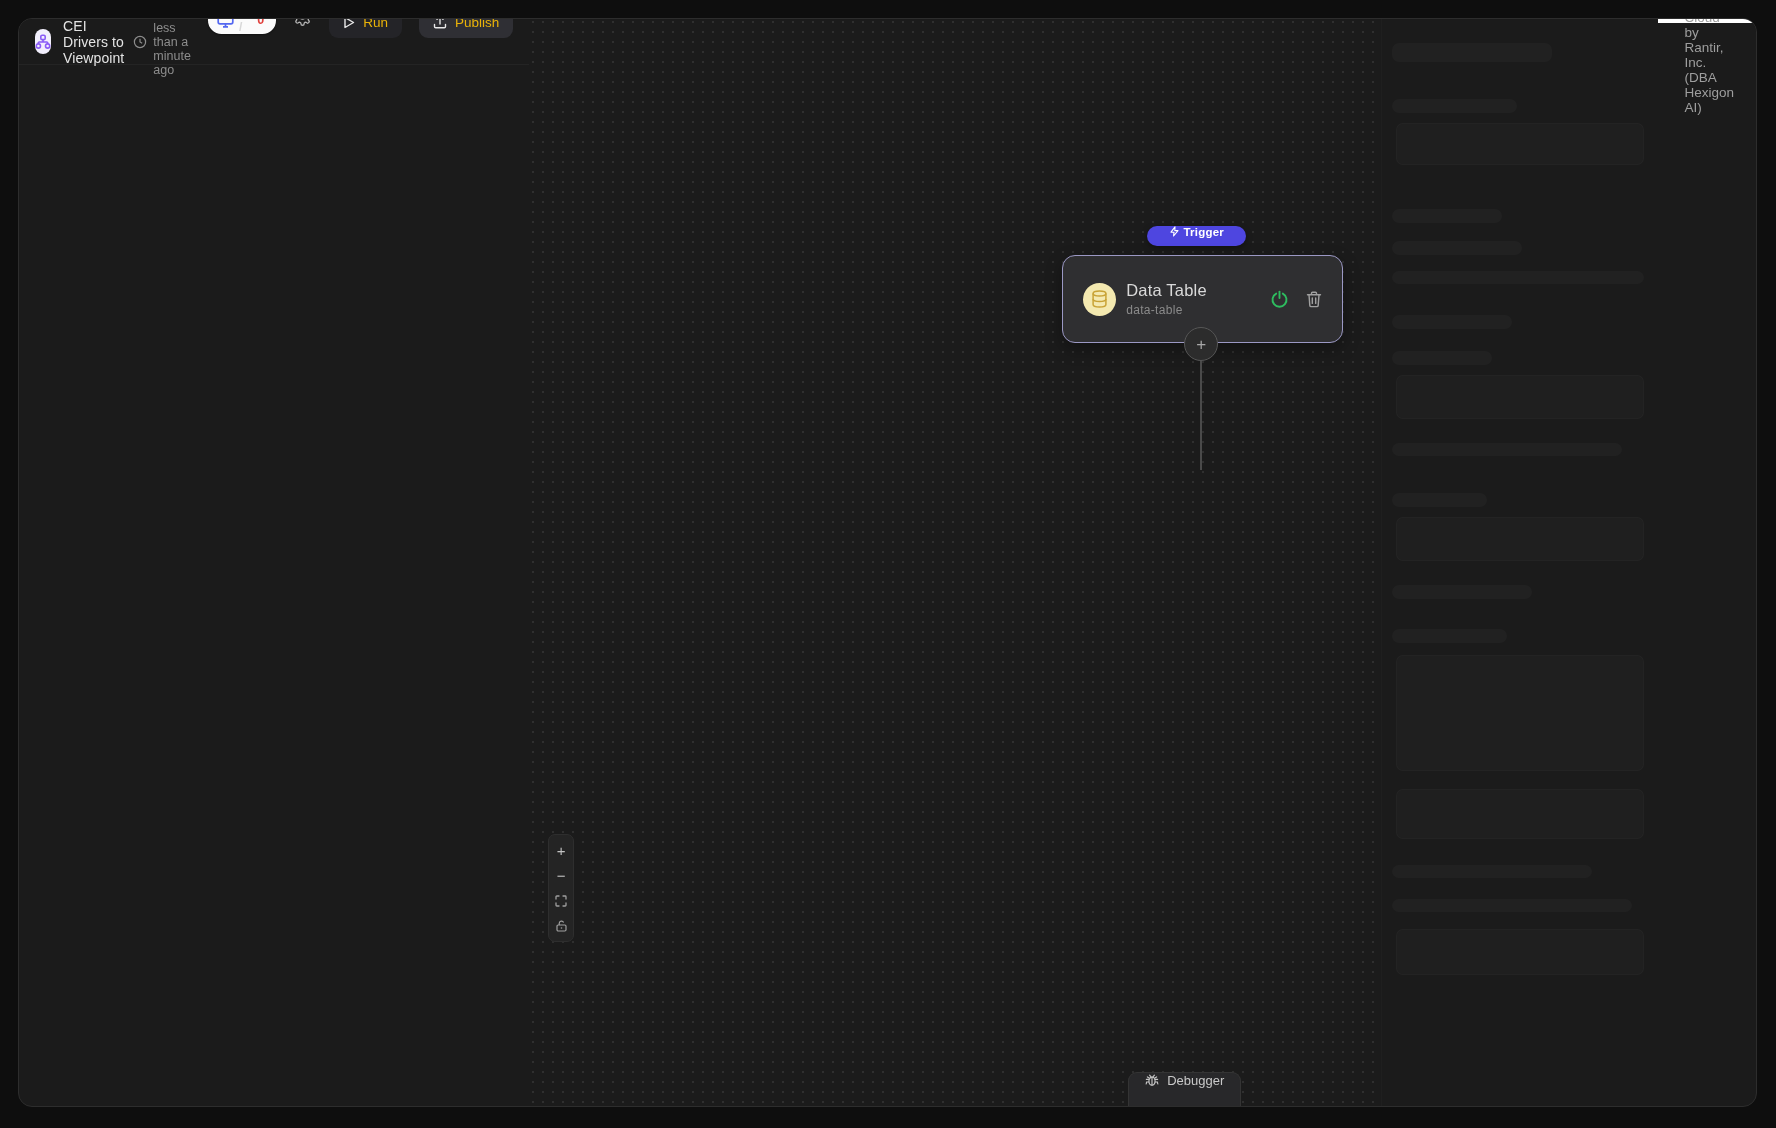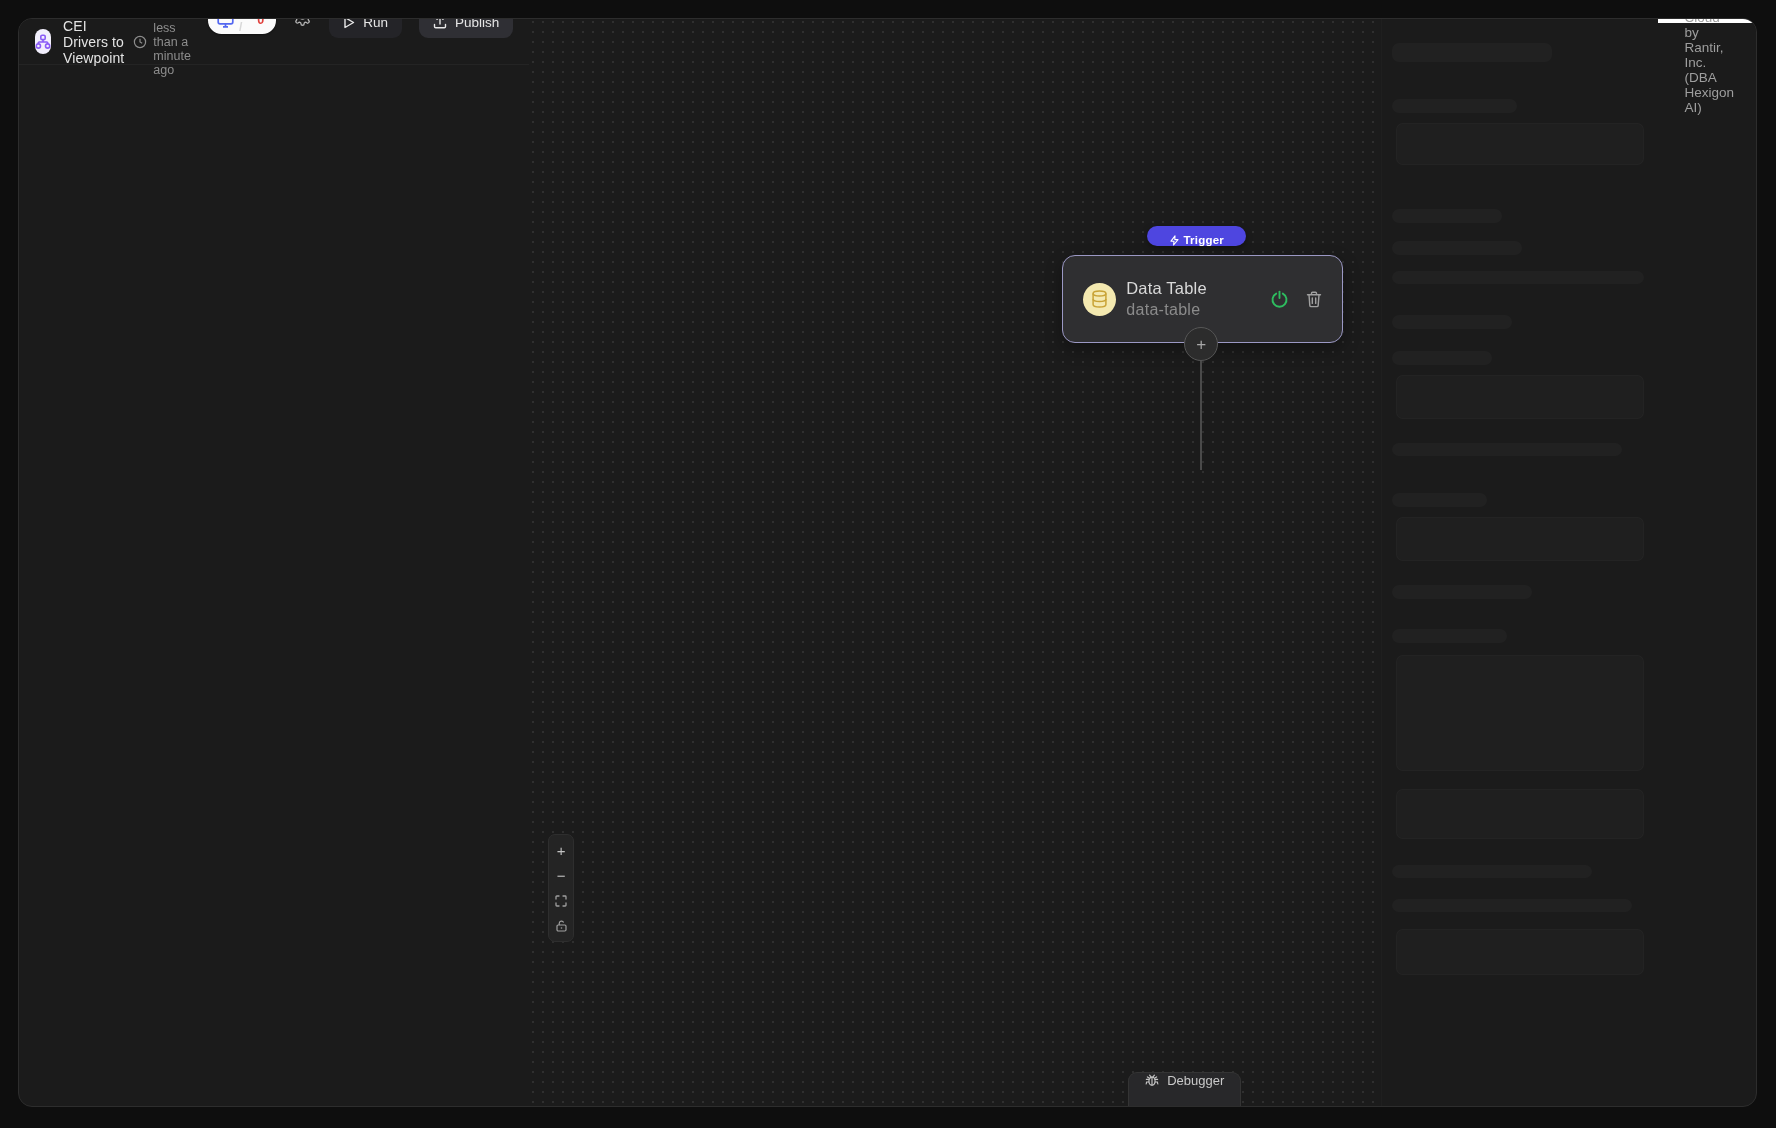--- a/index.html
+++ b/index.html
@@ -25,21 +25,21 @@
   .saved { display:flex; align-items:center; gap:6px; color:#8d8d8d; font-size:12.5px; }
   .counter-pill {
     background:#fbfbfb; border-radius:14px; height:27px; padding:0 12px 0 9px;
     display:flex; align-items:center; gap:5px; box-shadow:0 1px 2px rgba(0,0,0,.4);
   }
   .counter-quota { color:#d8d8d8; font-size:12px; font-weight:600; }
   .counter-errors { color:#e0403c; font-size:12.5px; font-weight:700; }
   .icon-btn { background:none; border:none; display:flex; align-items:center; cursor:pointer; padding:0; }
   .btn {
     display:flex; align-items:center; gap:8px; border:none; cursor:pointer;
-    height:31px; padding:0 14px; border-radius:9px; color:#e5e5e5; font-size:13.5px;
+    height:31px; padding:0 14px; border-radius:9px; color:#eab308; font-size:13.5px;
     font-family:"Liberation Sans", sans-serif; font-weight:500;
   }
   .btn-run { background:#242428; }
   .btn-publish { background:#2f2f34; }
 
   
   .canvas {
     position:relative; flex:1; overflow:hidden; background:#1b1b1b;
     background-image: radial-gradient(circle, rgba(255,255,255,0.085) 1.1px, transparent 1.4px);
     background-size:10px 10px; background-position:9px 8px;
@@ -49,39 +49,39 @@
   .ghost-panel {
     position:absolute; top:0; right:0; bottom:0; width:277px;
     background:#1b1b1b; border-left:1px solid rgba(255,255,255,0.02);
   }
   .ghost { position:absolute; background:rgba(255,255,255,0.028); border-radius:7px; }
   .ghost.card { background:rgba(255,255,255,0.018); border:1px solid rgba(255,255,255,0.022); }
 
   
   .trigger-pill {
     position:absolute; left:618px; top:207px; width:99px; height:20px;
-    background:#4e46e0; border-radius:11px; display:flex; align-items:flex-end; justify-content:center;
+    background:#4e46e0; border-radius:11px; display:flex; align-items:flex-start; justify-content:center;
     gap:5px; color:#ffffff; font-size:11.5px; font-weight:700; letter-spacing:.2px;
     box-shadow:0 2px 6px rgba(0,0,0,.35);
   }
 
   
   .node-card {
     position:absolute; left:533px; top:236px; width:281px; height:88px;
     background:#2f2f31; border:1.4px solid #9b98c4; border-radius:13px;
     box-shadow:0 6px 16px rgba(0,0,0,.35);
     display:flex; align-items:center; padding:0 20px;
   }
   .node-icon-circle {
     width:33px; height:33px; border-radius:50%; background:#f4e9b0;
     display:flex; align-items:center; justify-content:center; flex:0 0 33px;
   }
   .node-texts { margin-left:10px; display:flex; flex-direction:column; gap:3px; }
   .node-title { color:#d9d9d9; font-size:16.5px; font-weight:500; letter-spacing:.2px; }
-  .node-subtitle { color:#8b8b8b; font-size:16px; letter-spacing:.3px; }
+  .node-subtitle { color:#8b8b8b; font-size:12px; letter-spacing:.3px; }
   .node-actions { margin-left:auto; display:flex; align-items:center; gap:17px; }
 
   .plus-circle {
     position:absolute; left:655px; top:308px; width:34px; height:34px; border-radius:50%;
     background:#2c2c2c; border:1px solid #565656; color:#a8a8a8;
     display:flex; align-items:center; justify-content:center; font-size:17px; line-height:1;
     cursor:pointer; z-index:3;
   }
   .connector-line {
     position:absolute; left:671px; top:341px; width:1.5px; height:110px; background:#4a4a4a;

